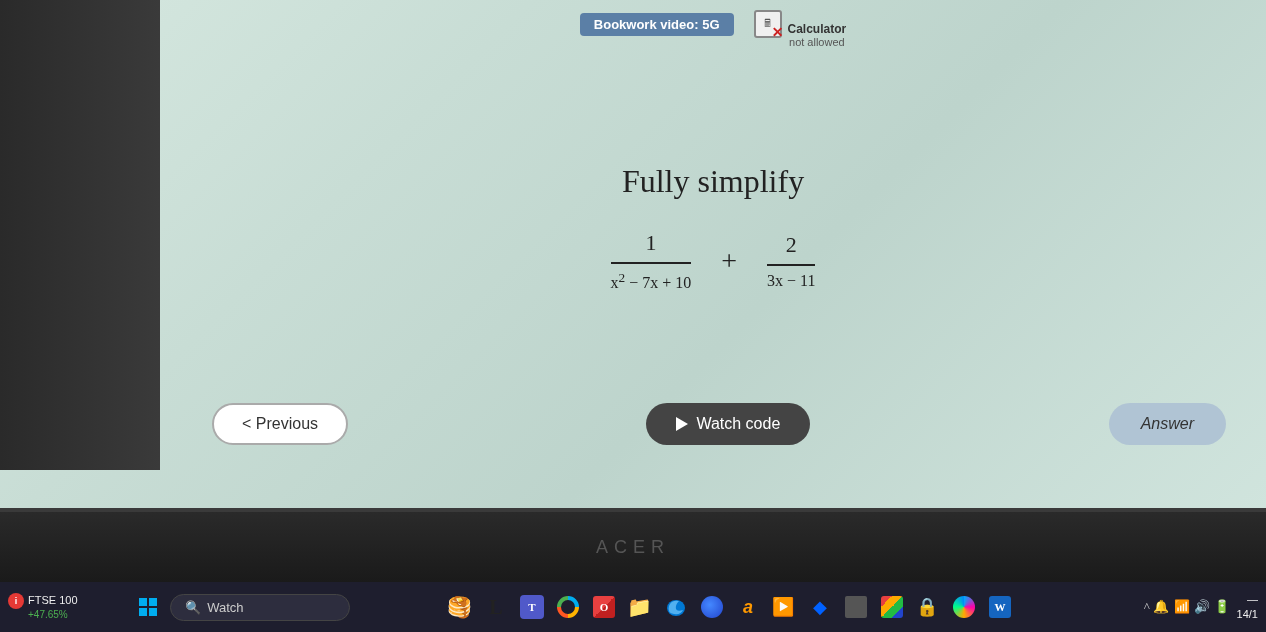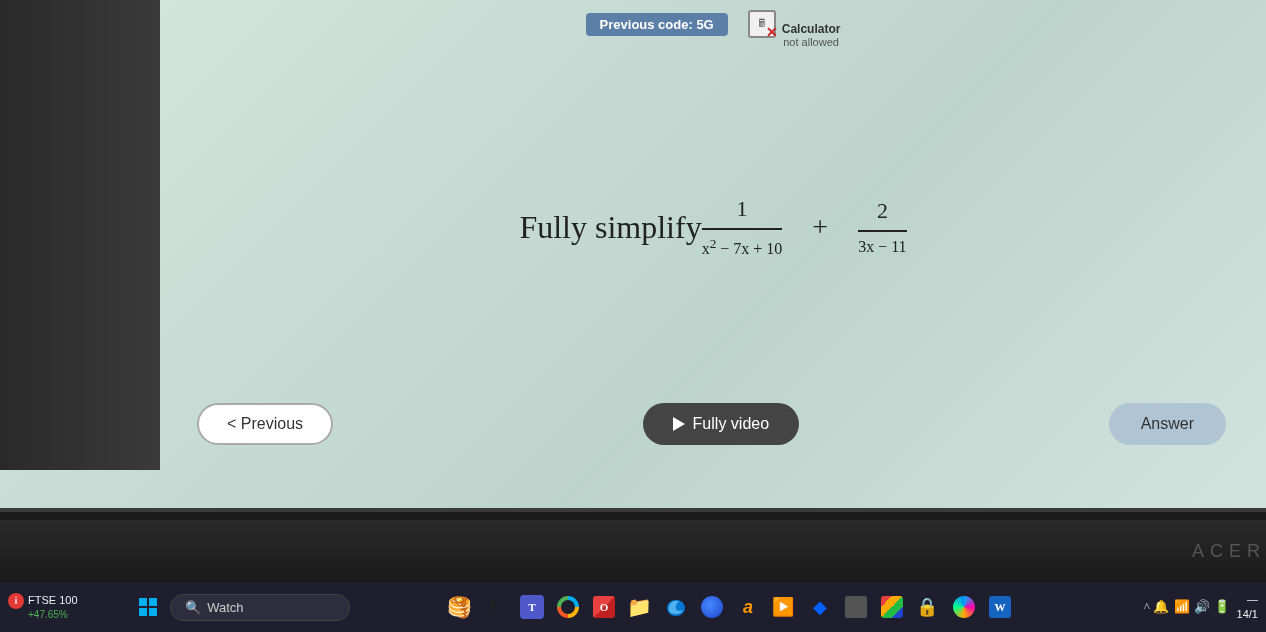--- a/index.html
+++ b/index.html
@@ -88,21 +88,21 @@
     }
 
     
     .main-content {
       position: absolute;
       top: 55px;
       left: 160px;
       right: 0;
       bottom: 60px;
       display: flex;
-      flex-direction: row;
+      flex-direction: column;
       align-items: center;
       justify-content: center;
       padding-bottom: 20px;
     }
 
     .question-title {
       font-size: 32px;
       font-weight: normal;
       color: #222;
       margin-bottom: 30px;
@@ -151,21 +151,21 @@
       font-size: 24px;
       color: #222;
       margin-bottom: 20px;
       font-family: Georgia, serif;
     }
 
     
     .bottom-buttons {
       position: absolute;
       bottom: 65px;
-      left: 157px;
+      left: 172px;
       right: 0;
       display: flex;
       align-items: center;
       justify-content: space-between;
       padding: 0 40px;
     }
 
     .prev-button {
       background: white;
       border: 2px solid #aaa;
@@ -196,20 +196,21 @@
 
     .answer-button {
       background: #b0c4d4;
       border: none;
       border-radius: 25px;
       padding: 12px 32px;
       font-size: 16px;
       cursor: pointer;
       color: #333;
       font-family: Arial, sans-serif;
+      font-style: italic;
     }
 
     
     .taskbar {
       position: absolute;
       bottom: 0;
       left: 0;
       right: 0;
       height: 50px;
       background: #1e1e2e;
@@ -357,25 +358,25 @@
       text-align: right;
       line-height: 1.4;
     }
 
     
     .laptop-bottom {
       position: absolute;
       bottom: 50px;
       left: 0;
       right: 0;
-      height: 62px;
+      height: 70px;
       background: linear-gradient(to bottom, #2a2a2a, #1a1a1a);
       display: flex;
       align-items: center;
-      justify-content: flex-end;
+      justify-content: center;
     }
 
     .laptop-brand {
       color: #555;
       font-size: 18px;
       letter-spacing: 6px;
       font-family: Arial, sans-serif;
       text-transform: uppercase;
     }
 
@@ -390,21 +391,21 @@
     }
   </style>
 </head>
 <body>
 
 <div class="screen">
 
   <div class="left-panel"></div>
 
   <div class="top-bar">
-    <div class="bookwork-badge">Previous code: 5G</div>
+    <div class="bookwork-badge">Bookwork video: 5G</div>
     <div class="calculator-badge">
       <div class="calc-icon">
         <span style="font-size:11px; color:#555;">🖩</span>
       </div>
       <div>
         <div style="font-weight:600; font-size:12px;margin-top:22px;">Calculator</div>
         <div style="font-size:11px; color:#555;text-align:center;">not allowed</div>
       </div>
     </div>
   </div>
@@ -427,21 +428,21 @@
         <div class="denominator">3x − 11</div>
       </div>
     </div>
 
   </div>
 
   <div class="bottom-buttons">
     <button class="prev-button">&lt; Previous</button>
     <button class="watch-video-button">
       <span style="display:inline-block; width:0; height:0; border-top:7px solid transparent; border-bottom:7px solid transparent; border-left:12px solid white;"></span>
-      <span>Fully video</span>
+      <span>Watch code</span>
     </button>
     <button class="answer-button">Answer</button>
   </div>
 
   <div class="screen-border"></div>
 </div>
 
 <div class="laptop-bottom">
   <span class="laptop-brand">acer</span>
 </div>

